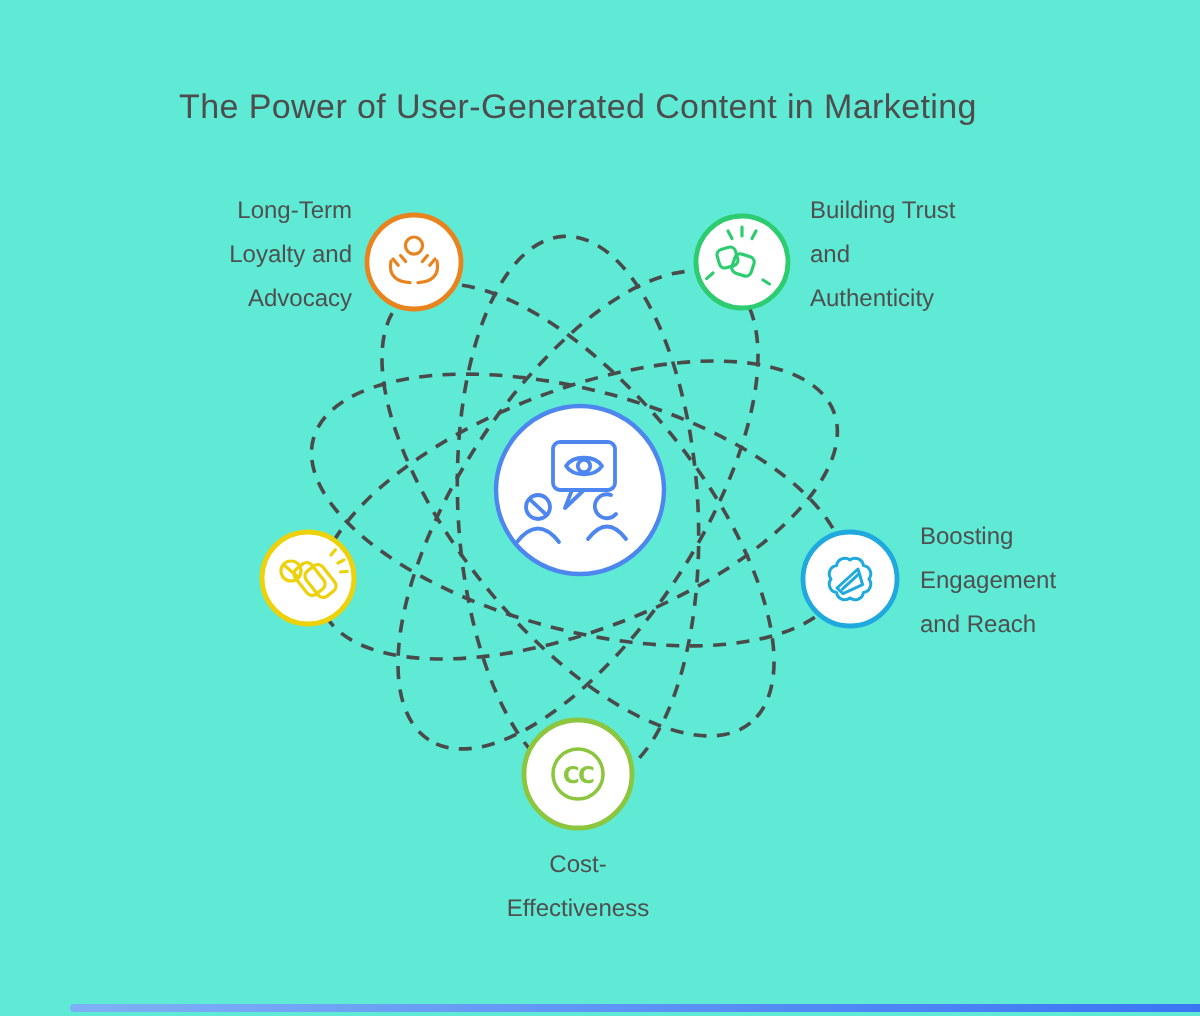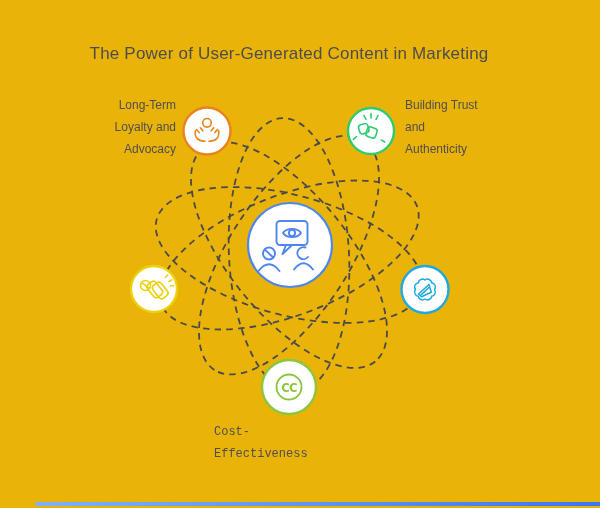--- a/index.html
+++ b/index.html
@@ -1,38 +1,38 @@
 <!DOCTYPE html>
 <html><head>
 <meta charset="utf-8">
 <style>
   html,body{margin:0;padding:0;background:#ffffff;}
   .canvas{
     position:relative;
     width:600px;height:508px;
-    background:#eab308;
+    background:#5eead4;
     overflow:hidden;
     font-family:"Liberation Sans","DejaVu Sans",sans-serif;
   }
   .diagram-svg{position:absolute;left:0;top:0;}
   .title{
     position:absolute;left:0;top:44px;width:578px;
     text-align:center;
     font-size:17px;color:#4d4d4d;letter-spacing:0.2px;
   }
   .node-label{
     position:absolute;
     font-size:12px;line-height:22px;color:#4f4f4f;
     white-space:pre-line;
   }
   .label-loyalty{left:30px;top:94px;width:146px;text-align:right;}
   .label-trust{left:405px;top:94px;width:160px;text-align:left;}
   .label-conversion{left:14px;top:257px;width:108px;text-align:right;}
   .label-engagement{left:460px;top:257px;width:130px;text-align:left;}
-  .label-cost{left:214px;top:421px;width:150px;text-align:left;font-family:Liberation Mono, monospace;}
+  .label-cost{left:214px;top:421px;width:150px;text-align:center;}
   .footer-bar{
     position:absolute;left:35px;right:0;bottom:2px;height:4px;
     border-radius:2px 0 0 2px;
   }
 </style>
 </head>
 <body>
 
 <div class="canvas">
 
@@ -112,17 +112,20 @@
       <text x="289" y="387.5" text-anchor="middle" dominant-baseline="central" font-family="DejaVu Sans, Liberation Sans, sans-serif" font-size="11.5" font-weight="bold" letter-spacing="-0.8" stroke="none" fill="#8CC63E">CC</text>
     </g>
   </svg>
 
   <div class="node-label label-loyalty">Long-Term
 Loyalty and
 Advocacy</div>
   <div class="node-label label-trust">Building Trust
 and
 Authenticity</div>
+  <div class="node-label label-engagement">Boosting
+Engagement
+and Reach</div>
   <div class="node-label label-cost">Cost-
 Effectiveness</div>
 
   <div class="footer-bar" style="background: linear-gradient(90deg, rgb(127, 176, 246), rgb(58, 118, 244));"></div>
 </div>
 
 </body></html>

